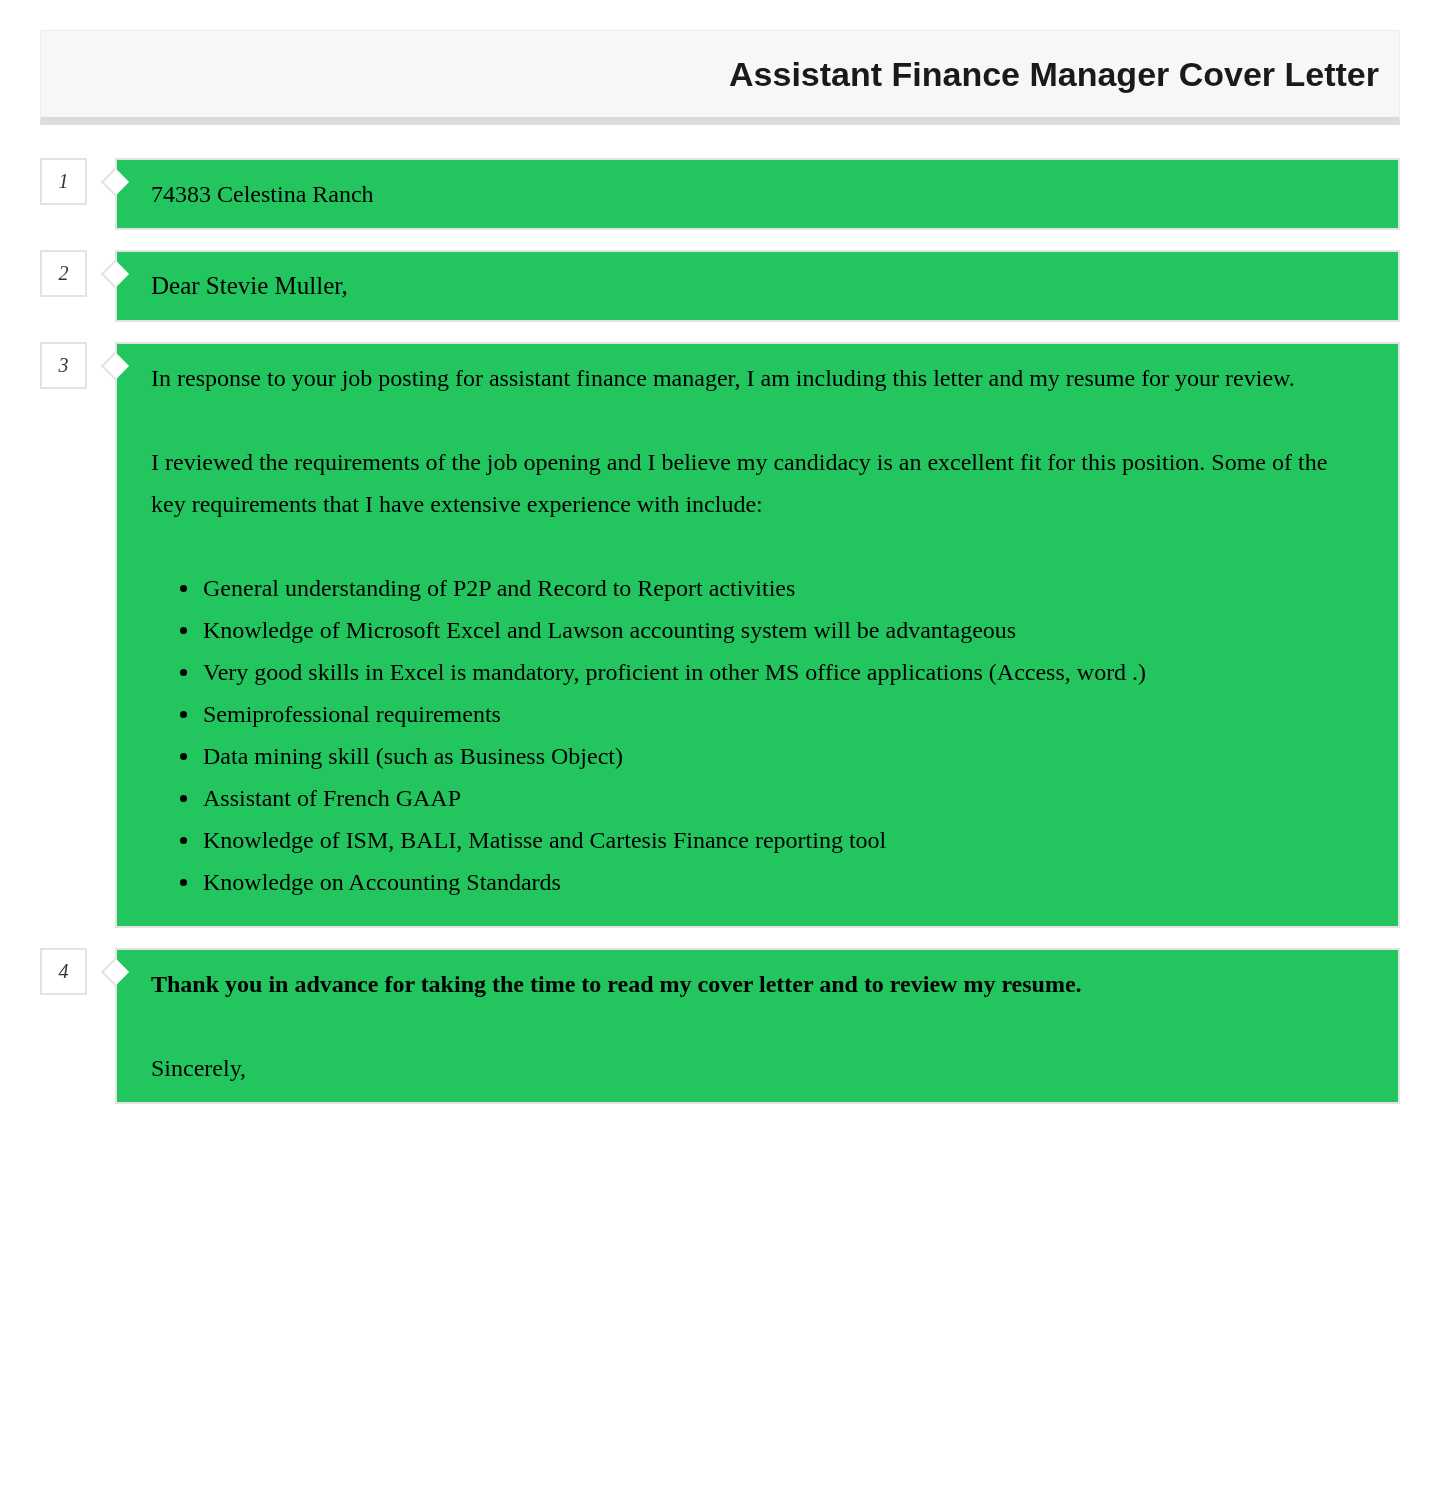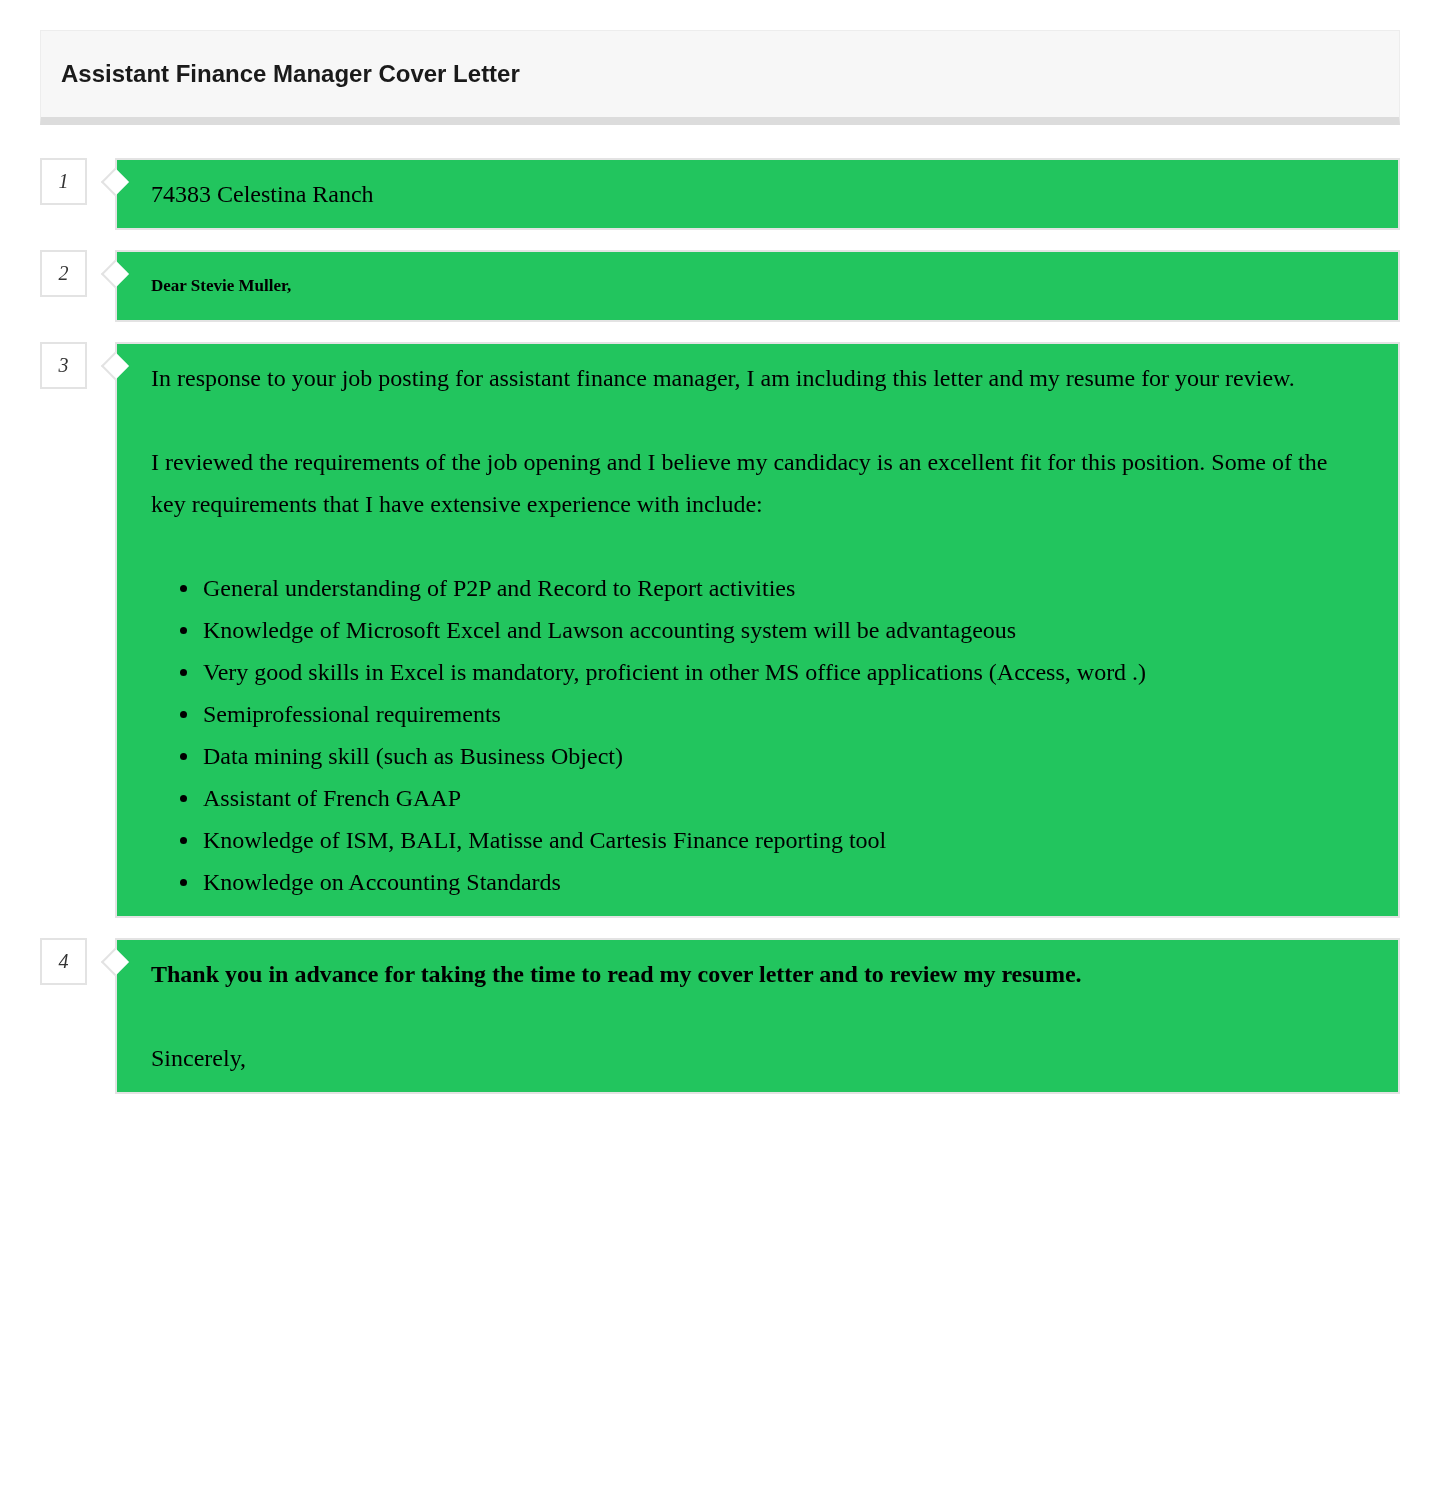--- a/index.html
+++ b/index.html
@@ -18,24 +18,24 @@
   
   .page-header {
     margin: 30px 40px 0 40px;
     background: #f7f7f7;
     border: 1px solid #ededed;
     border-bottom: 8px solid #dcdcdc;
     padding: 28px 20px;
   }
   .page-header h1 {
     margin: 0;
-    text-align: left;
+    text-align: right;
     font-family: "Liberation Sans", "DejaVu Sans", sans-serif;
     font-weight: bold;
-    font-size: 24px;
+    font-size: 34px;
     line-height: 30px;
     color: #1a1a1a;
   }
 
   
   .section {
     position: relative;
     margin: 0 40px 20px 0;
     padding-left: 115px;
   }
@@ -78,24 +78,24 @@
     border-left: 2px solid #e3e3e3;
     border-bottom: 2px solid #e3e3e3;
     transform: rotate(45deg);
   }
 
   .box p { margin: 0; }
   .box p + p.spaced,
   .box .spaced + .spaced { margin-top: 42px; }
 
   .bold-line { font-weight: bold; }
-  .salutation { font-weight: bold; font-size: 17px; }
+  .salutation { font-weight: normal; font-size: 25px; }
 
   .box ul {
-    margin: 42px 0 0 0;
+    margin: 42px 0 10px 0;
     padding-left: 50px;
     list-style: disc;
   }
   .box ul li {
     margin: 0;
     padding-left: 2px;
     line-height: 42px;
   }
 </style>
 </head>

